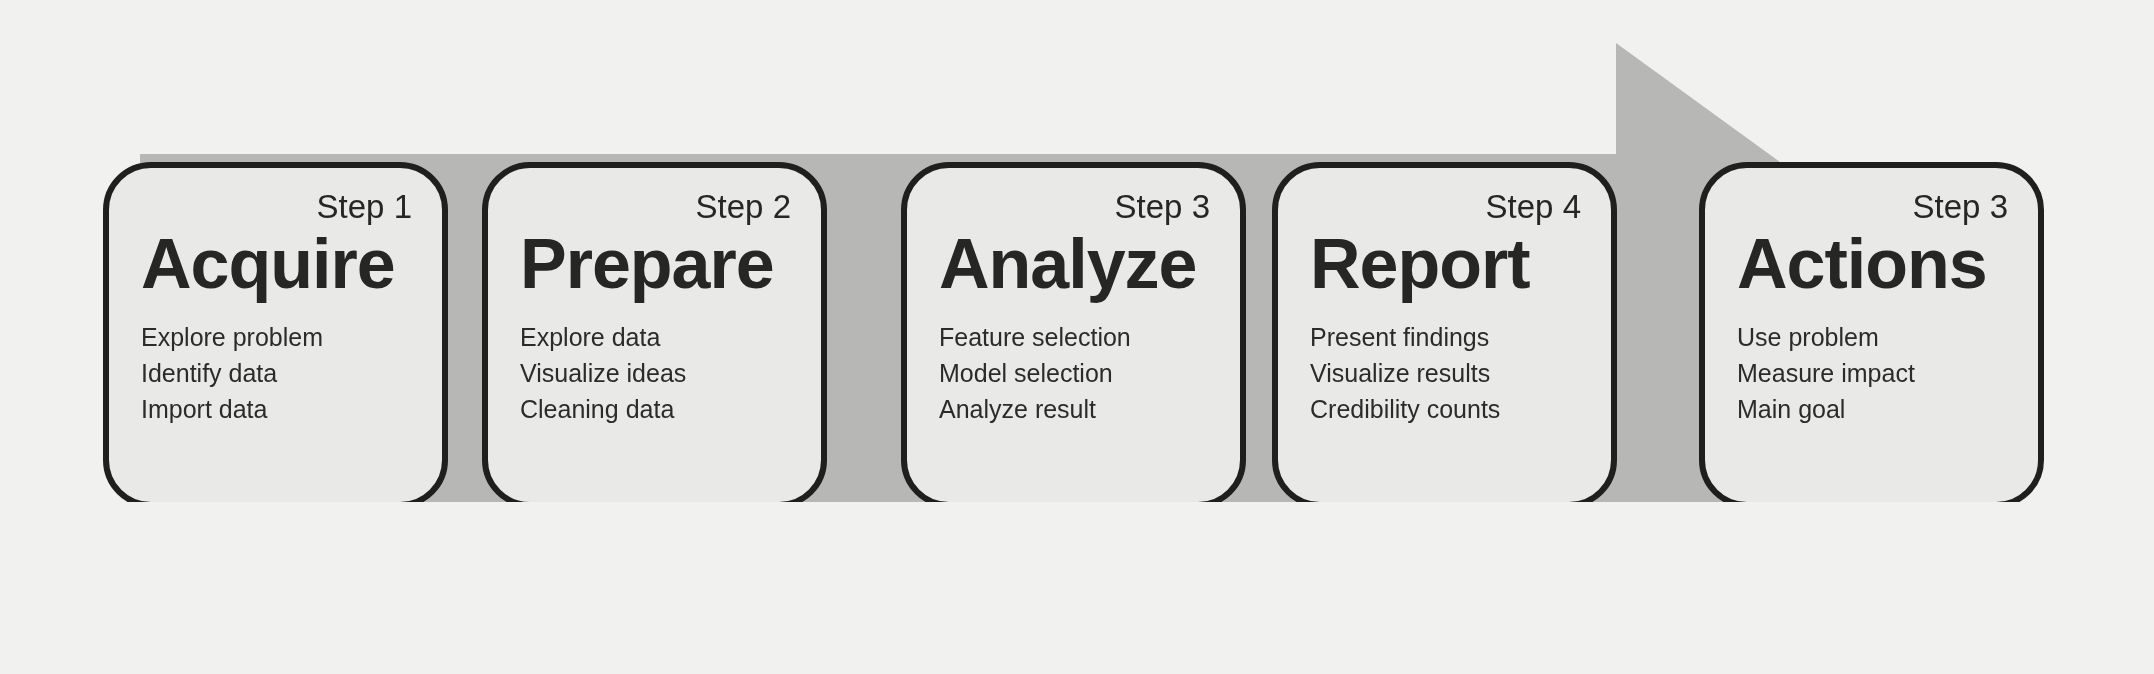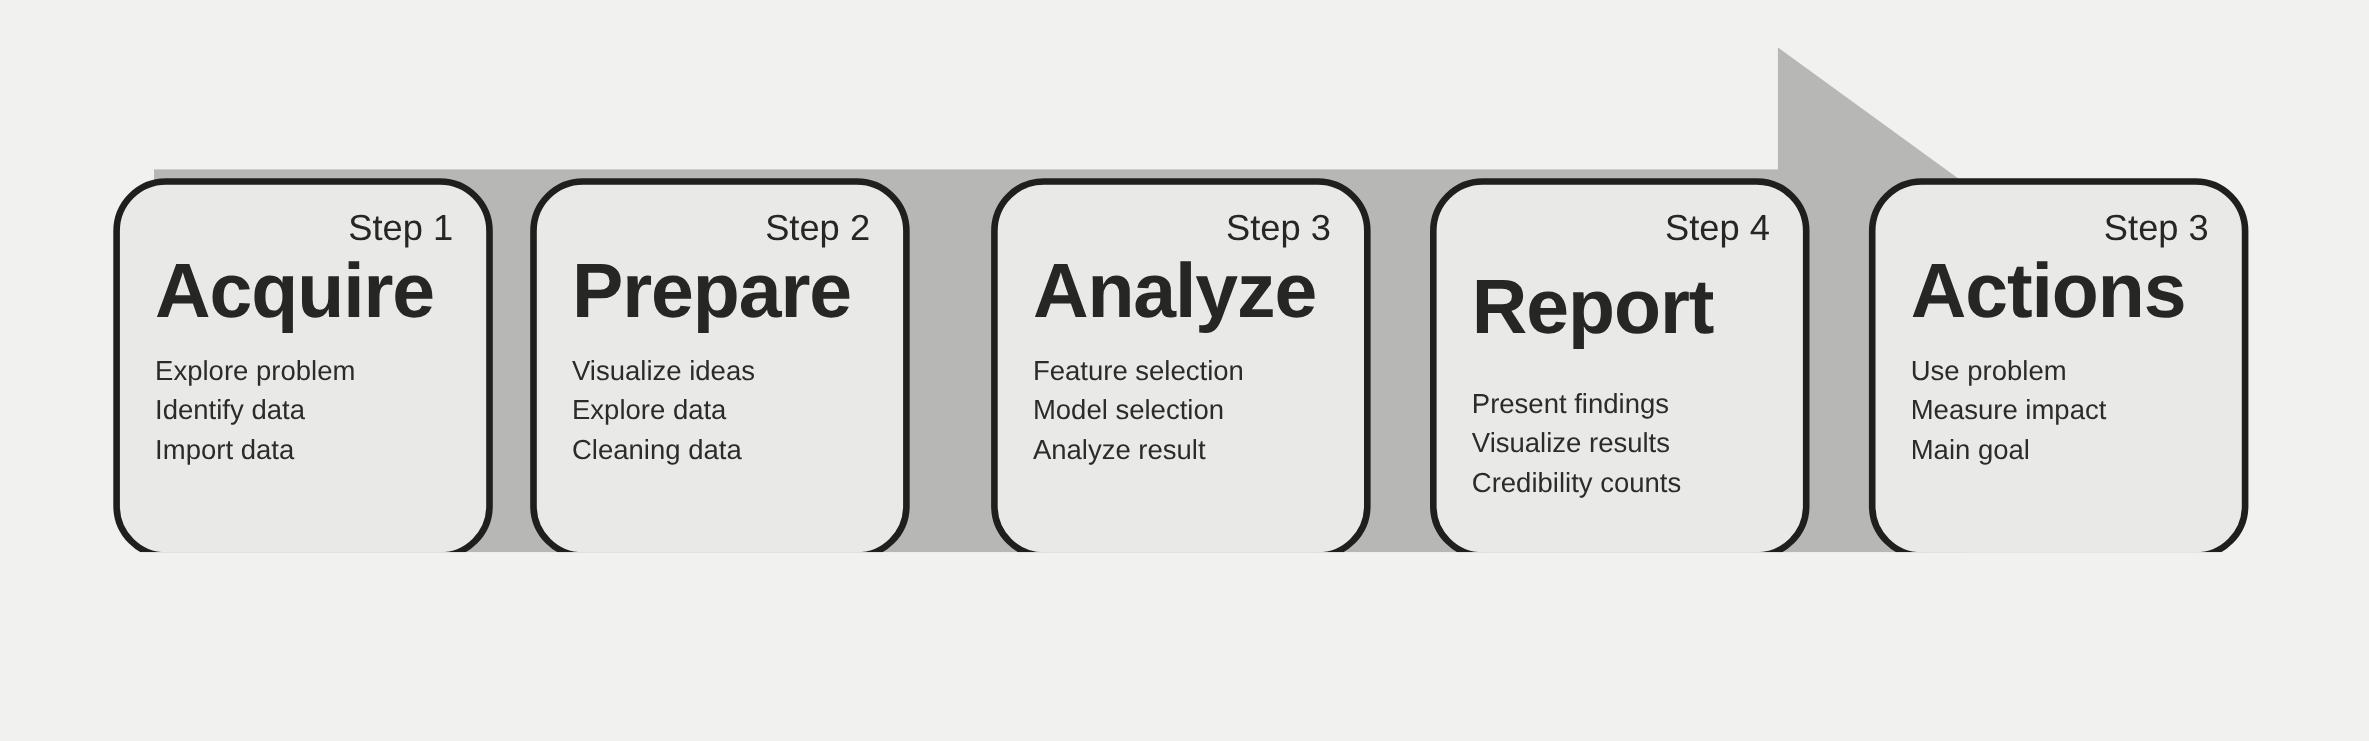--- a/index.html
+++ b/index.html
@@ -48,21 +48,21 @@
     border:6px solid var(--box-border);
     border-radius:48px;
     padding:12px 30px 12px 32px;
     z-index:2;
     display:flex;
     flex-direction:column;
   }
   .step-box.pos-0{left:103px;}
   .step-box.pos-1{left:482px;}
   .step-box.pos-2{left:901px;}
-  .step-box.pos-3{left:1300px;gap:15px;}
+  .step-box.pos-3{left:1272px;}
   .step-box.pos-4{left:1699px;}
   .step-label{
     text-align:right;
     font-size:33px;
     line-height:1.25;
     margin-top:6px;
     color:var(--title-text);
   }
   .step-title{
     margin:0;
@@ -96,22 +96,22 @@
       <li>Explore problem</li>
       <li>Identify data</li>
       <li>Import data</li>
     </ul>
   </section>
 
   <section class="step-box pos-1">
     <div class="step-label">Step 2</div>
     <h2 class="step-title">Prepare</h2>
     <ul class="step-items">
+      <li>Explore data</li>
       <li>Visualize ideas</li>
-      <li>Explore data</li>
       <li>Cleaning data</li>
     </ul>
   </section>
 
   <section class="step-box pos-2">
     <div class="step-label">Step 3</div>
     <h2 class="step-title">Analyze</h2>
     <ul class="step-items">
       <li>Feature selection</li>
       <li>Model selection</li>

